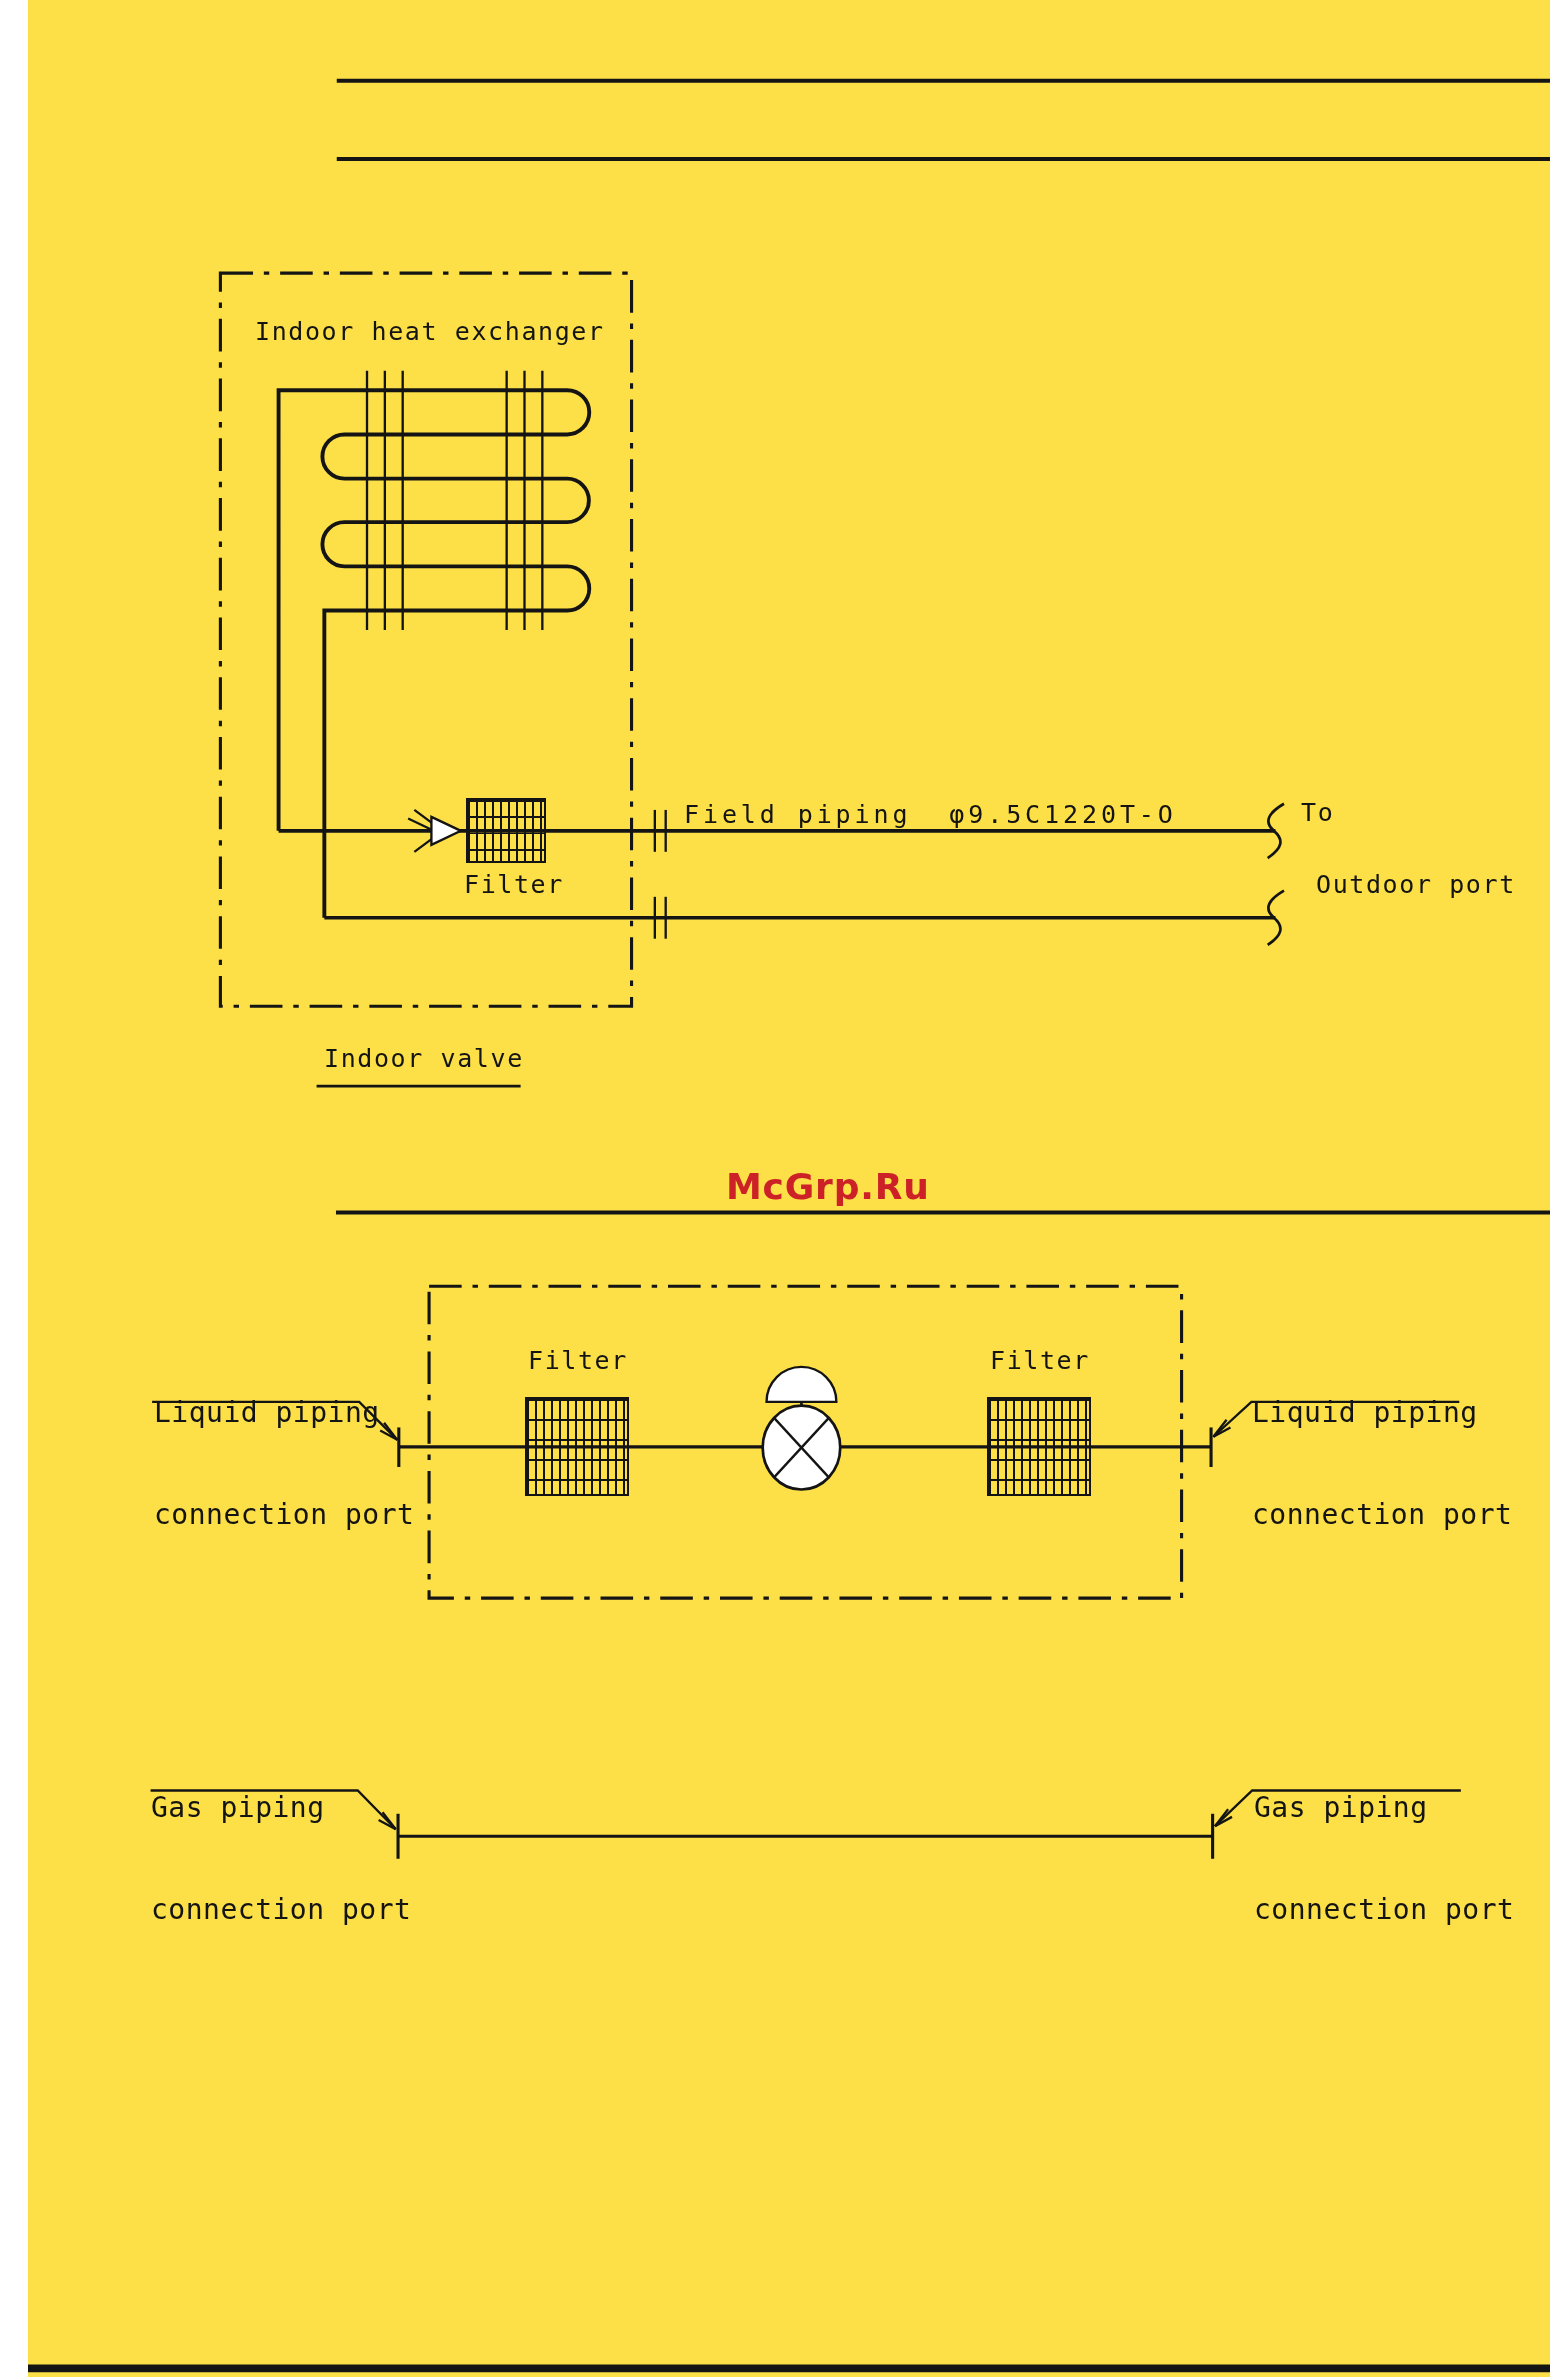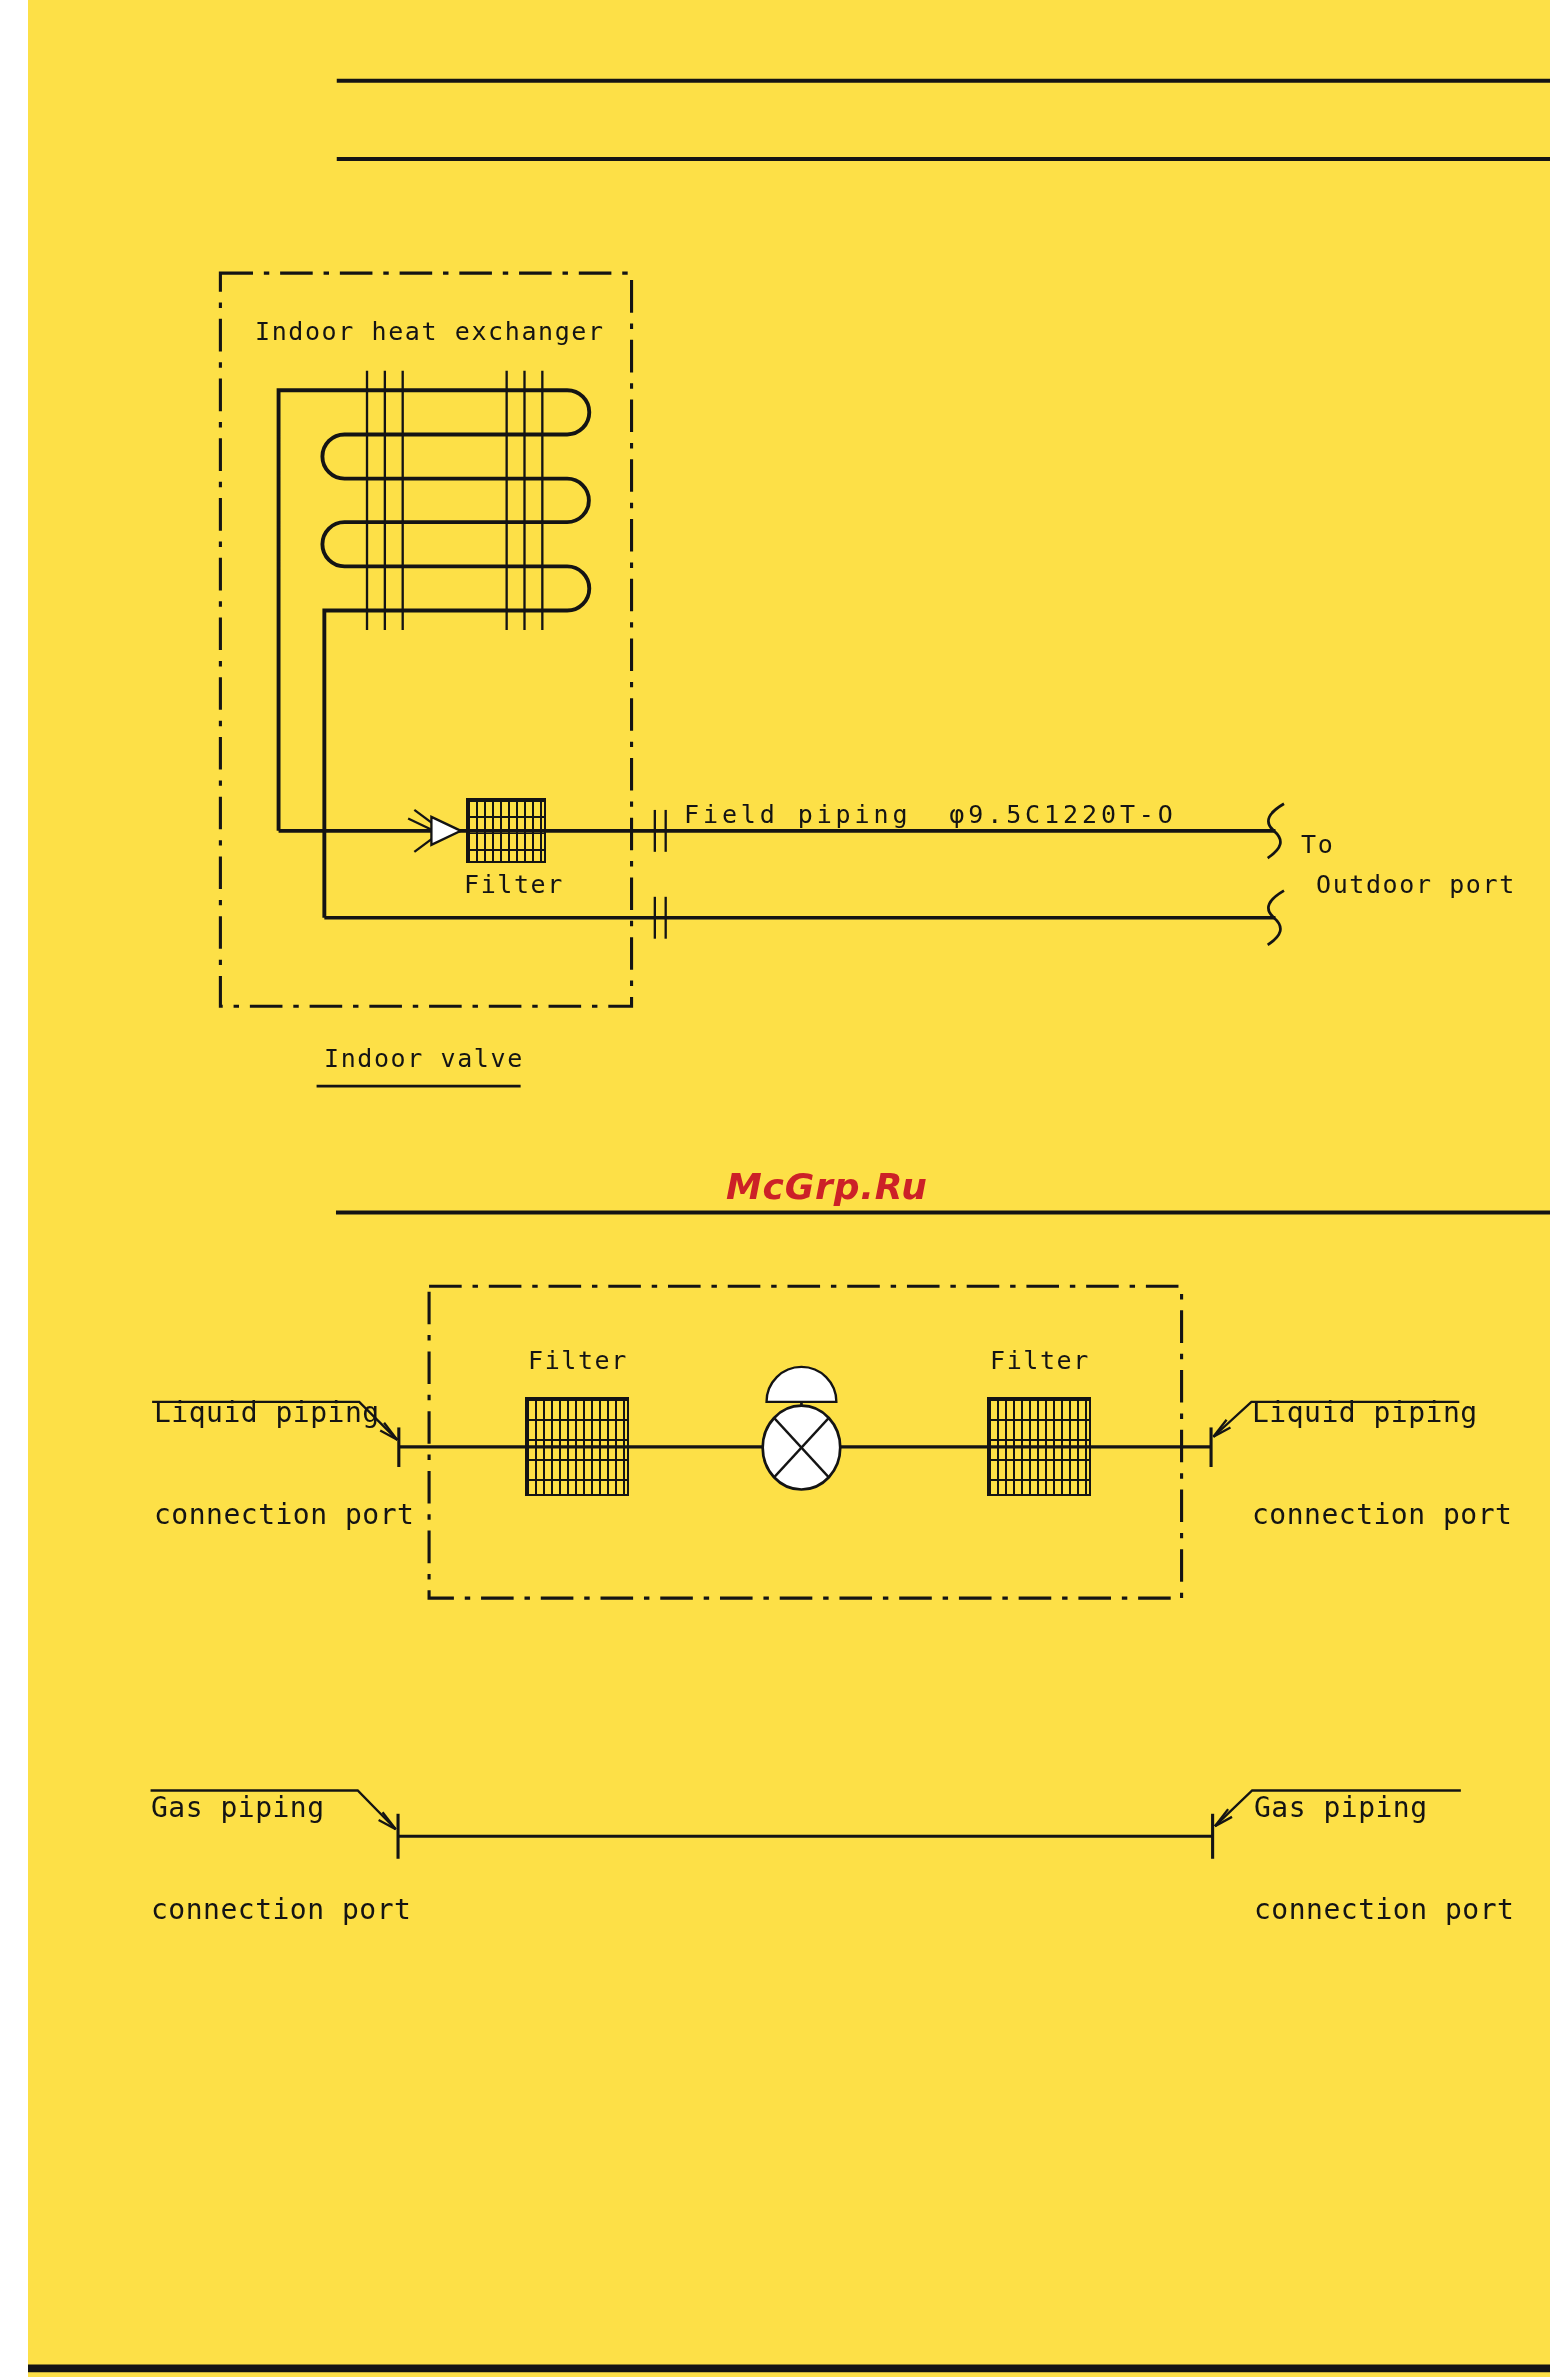--- a/index.html
+++ b/index.html
@@ -13,21 +13,21 @@
   .fp{font-size:25px;letter-spacing:3.9px;}
   .filter-grid{position:absolute;box-sizing:border-box;border:2.3px solid #141414;
     background-image:
       repeating-linear-gradient(to right,#141414 0 1.9px,transparent 1.9px 8px),
       repeating-linear-gradient(to bottom,#141414 0 1.9px,transparent 1.9px 16.3px);}
   .filter-grid.big{
     background-image:
       repeating-linear-gradient(to right,#141414 0 1.9px,transparent 1.9px 8px),
       repeating-linear-gradient(to bottom,#141414 0 1.9px,transparent 1.9px 20px);}
   .watermark{position:absolute;left:698px;top:1166px;font-family:"DejaVu Sans",sans-serif;
-    font-style:italic;font-weight:bold;font-size:36px;letter-spacing:0.8px;color:#cc2127;}
+    font-weight:bold;font-size:36px;letter-spacing:0.8px;color:#cc2127;}
   .underline-label{text-decoration:none;}
 </style>
 </head>
 <body>
 
 <div class="page">
 
   <svg class="lines" width="1550" height="2377" viewBox="0 0 1998 3064">
     <g stroke="#141414" fill="none" stroke-linecap="butt">
 
@@ -129,21 +129,21 @@
   <div class="filter-grid big" style="left:497px;top:1397px;width:104px;height:99px;"></div>
   <div class="filter-grid big" style="left:959px;top:1397px;width:104px;height:99px;"></div>
 
   <div class="label t32" style="left:227px;top:317px;">Indoor heat exchanger</div>
 
   <div class="label fp" style="left:656px;top:800px;">Field piping  φ9.5C1220T-O</div>
 
 
   <div class="label t32" style="left:436px;top:870px;">Filter</div>
 
-  <div class="label t32" style="left:1273px;top:830px;">To</div>
+  <div class="label t32" style="left:1273px;top:798px;">To</div>
 
   <div class="label t32" style="left:1288px;top:870px;">Outdoor port</div>
 
   <div class="label t32 underline-label" style="left:296px;top:1044px;">Indoor valve</div>
 
   <div class="watermark">McGrp.Ru</div>
 
 
   <div class="label t32" style="left:500px;top:1346px;">Filter</div>
 

